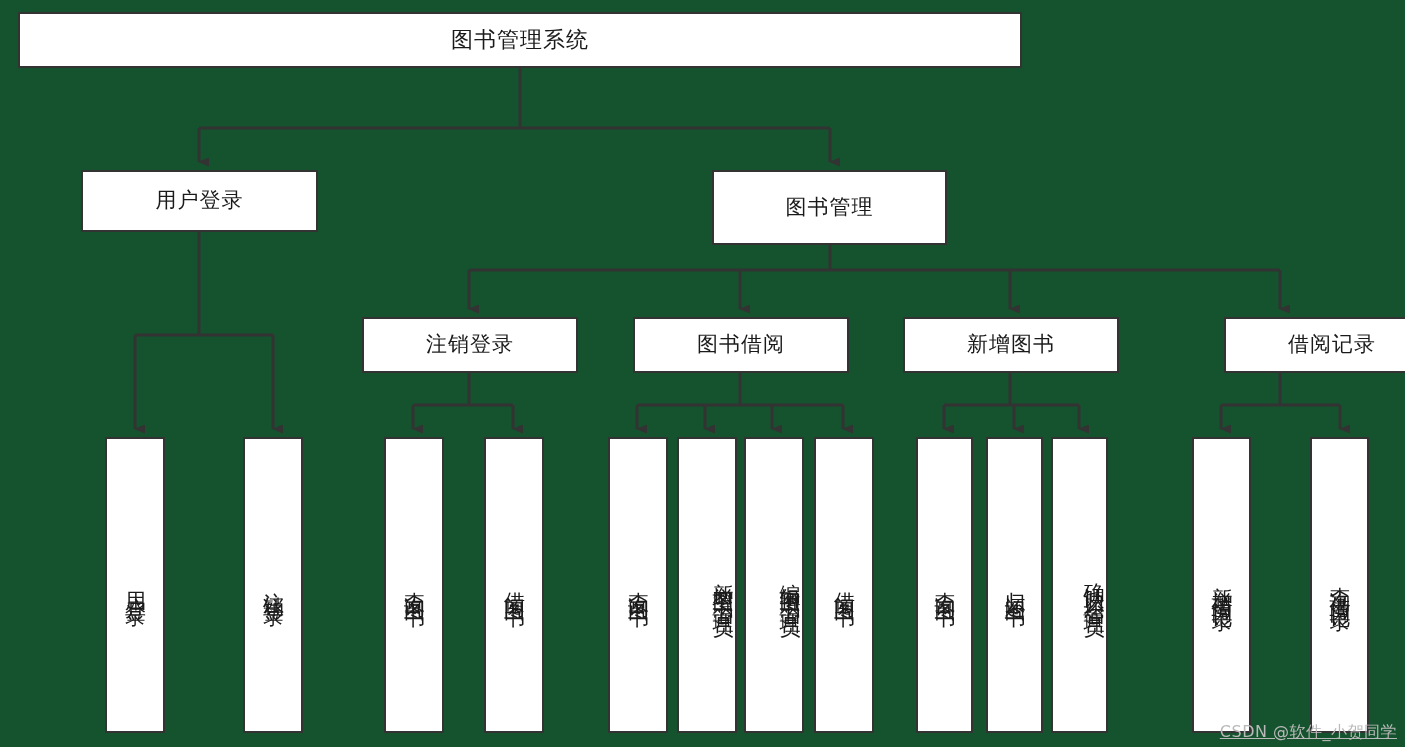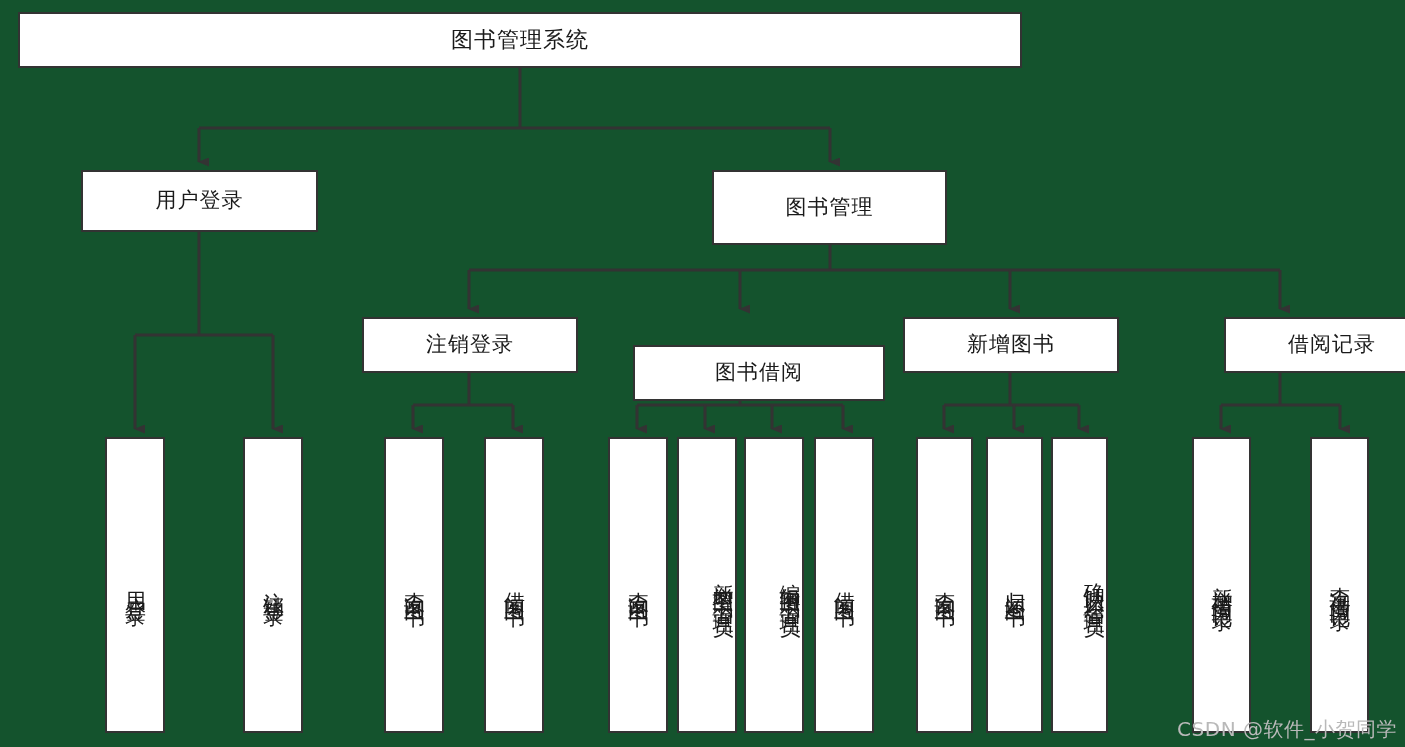--- a/index.html
+++ b/index.html
@@ -60,25 +60,26 @@
     padding-top: 0;
   }
   .node-label {
     display: block;
     white-space: pre;
   }
   #watermark {
     position: absolute;
     right: 8px;
     bottom: 4px;
-    font-size: 20px;
+    font-size: 16px;
     color: #b9b9b9;
     letter-spacing: 0.5px;
     z-index: 3;
     white-space: nowrap;
+    text-decoration: underline;
   }
 </style>
 </head>
 <body>
 
 <div id="diagram-root">
 
   <svg id="connector-layer" viewBox="0 0 1405 747" width="1405" height="747" xmlns="http://www.w3.org/2000/svg">
     <defs>
       <marker id="arrowhead" markerWidth="9" markerHeight="11" refX="4.5" refY="10" orient="auto" markerUnits="userSpaceOnUse">
@@ -136,21 +137,21 @@
   <div class="node node-h" style="left:81px; top:170px; width:237px; height:62px;">
     <span class="node-label">用户登录</span>
   </div>
   <div class="node node-h" style="left:712px; top:170px; width:235px; height:75px;">
     <span class="node-label">图书管理</span>
   </div>
 
   <div class="node node-h" style="left:362px; top:317px; width:216px; height:56px;">
     <span class="node-label">注销登录</span>
   </div>
-  <div class="node node-h" style="left:633px; top:317px; width:252px; height:56px;margin-top:28px;">
+  <div class="node node-h" style="left:633px; top:317px; width:216px; height:56px;">
     <span class="node-label">图书借阅</span>
   </div>
   <div class="node node-h" style="left:903px; top:317px; width:216px; height:56px;">
     <span class="node-label">新增图书</span>
   </div>
   <div class="node node-h" style="left:1224px; top:317px; width:216px; height:56px;text-align:center;">
     <span class="node-label">借阅记录</span>
   </div>
 
   <div class="node node-v v-center" style="left:105px; top:437px; width:60px; height:296px;">

